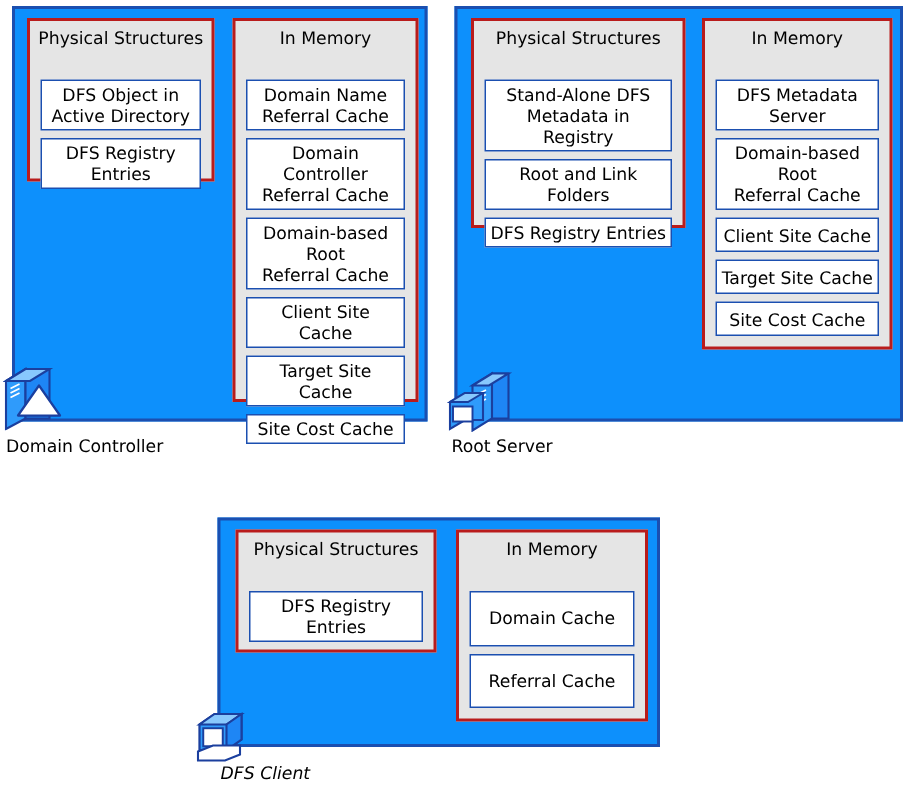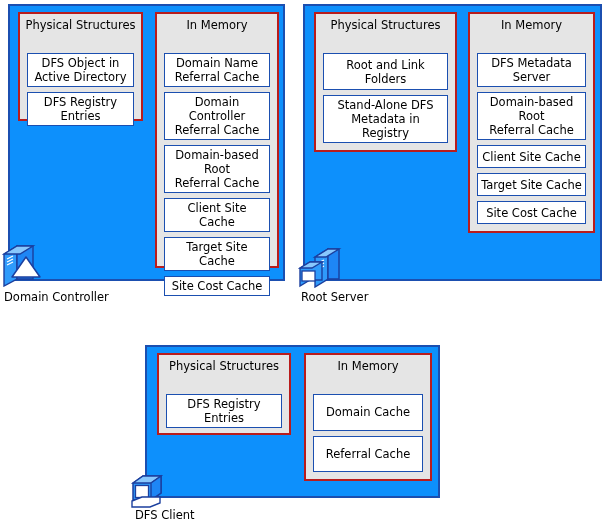--- a/index.html
+++ b/index.html
@@ -92,21 +92,21 @@
   #rs-group-mem      { left: 163px; top: 6px;   width: 127px; height: 221px; }
 
   
   #panel-cl          { left: 145px; top: 345px; width: 295px; height: 153px; }
   #cl-group-phys     { left: 10px;  top: 6px;   width: 134px; height: 82px; }
   #cl-group-mem      { left: 157px; top: 6px;   width: 128px; height: 128px; }
 
   
   #caption-dc { left: 4px;   top: 290px; }
   #caption-rs { left: 301px; top: 290px; }
-  #caption-cl { left: 135px; top: 508px; }
+  #caption-cl { left: 147px; top: 508px; font-style: italic; }
 
   
   #icon-dc { left: 2px;   top: 243px; width: 42px; height: 44px; }
   #icon-rs { left: 298px; top: 246px; width: 44px; height: 42px; }
   #icon-cl { left: 130px; top: 473px; width: 36px; height: 36px; }
 </style>
 </head>
 <body>
 
 <div class="panel" id="panel-dc">
@@ -147,22 +147,23 @@
   </svg>
 </div>
 
 <div class="caption" id="caption-dc">Domain Controller</div>
 
 <div class="panel" id="panel-rs">
 
   <div class="group" id="rs-group-phys">
     <div class="group-title">Physical Structures</div>
     <div class="boxes">
+      <div class="item" style="flex:1">Stand-Alone DFS<br>Metadata in Registry</div>
       <div class="item" style="flex:1">Root and Link<br>Folders</div>
-      <div class="item" style="flex:1">Stand-Alone DFS<br>Metadata in Registry</div>
+      <div class="item" style="flex:1">DFS Registry Entries</div>
     </div>
   </div>
 
   <div class="group" id="rs-group-mem">
     <div class="group-title">In Memory</div>
     <div class="boxes">
       <div class="item" style="flex:1">DFS Metadata Server</div>
       <div class="item" style="flex:1">Domain-based Root<br>Referral Cache</div>
       <div class="item" style="flex:1">Client Site Cache</div>
       <div class="item" style="flex:1">Target Site Cache</div>

